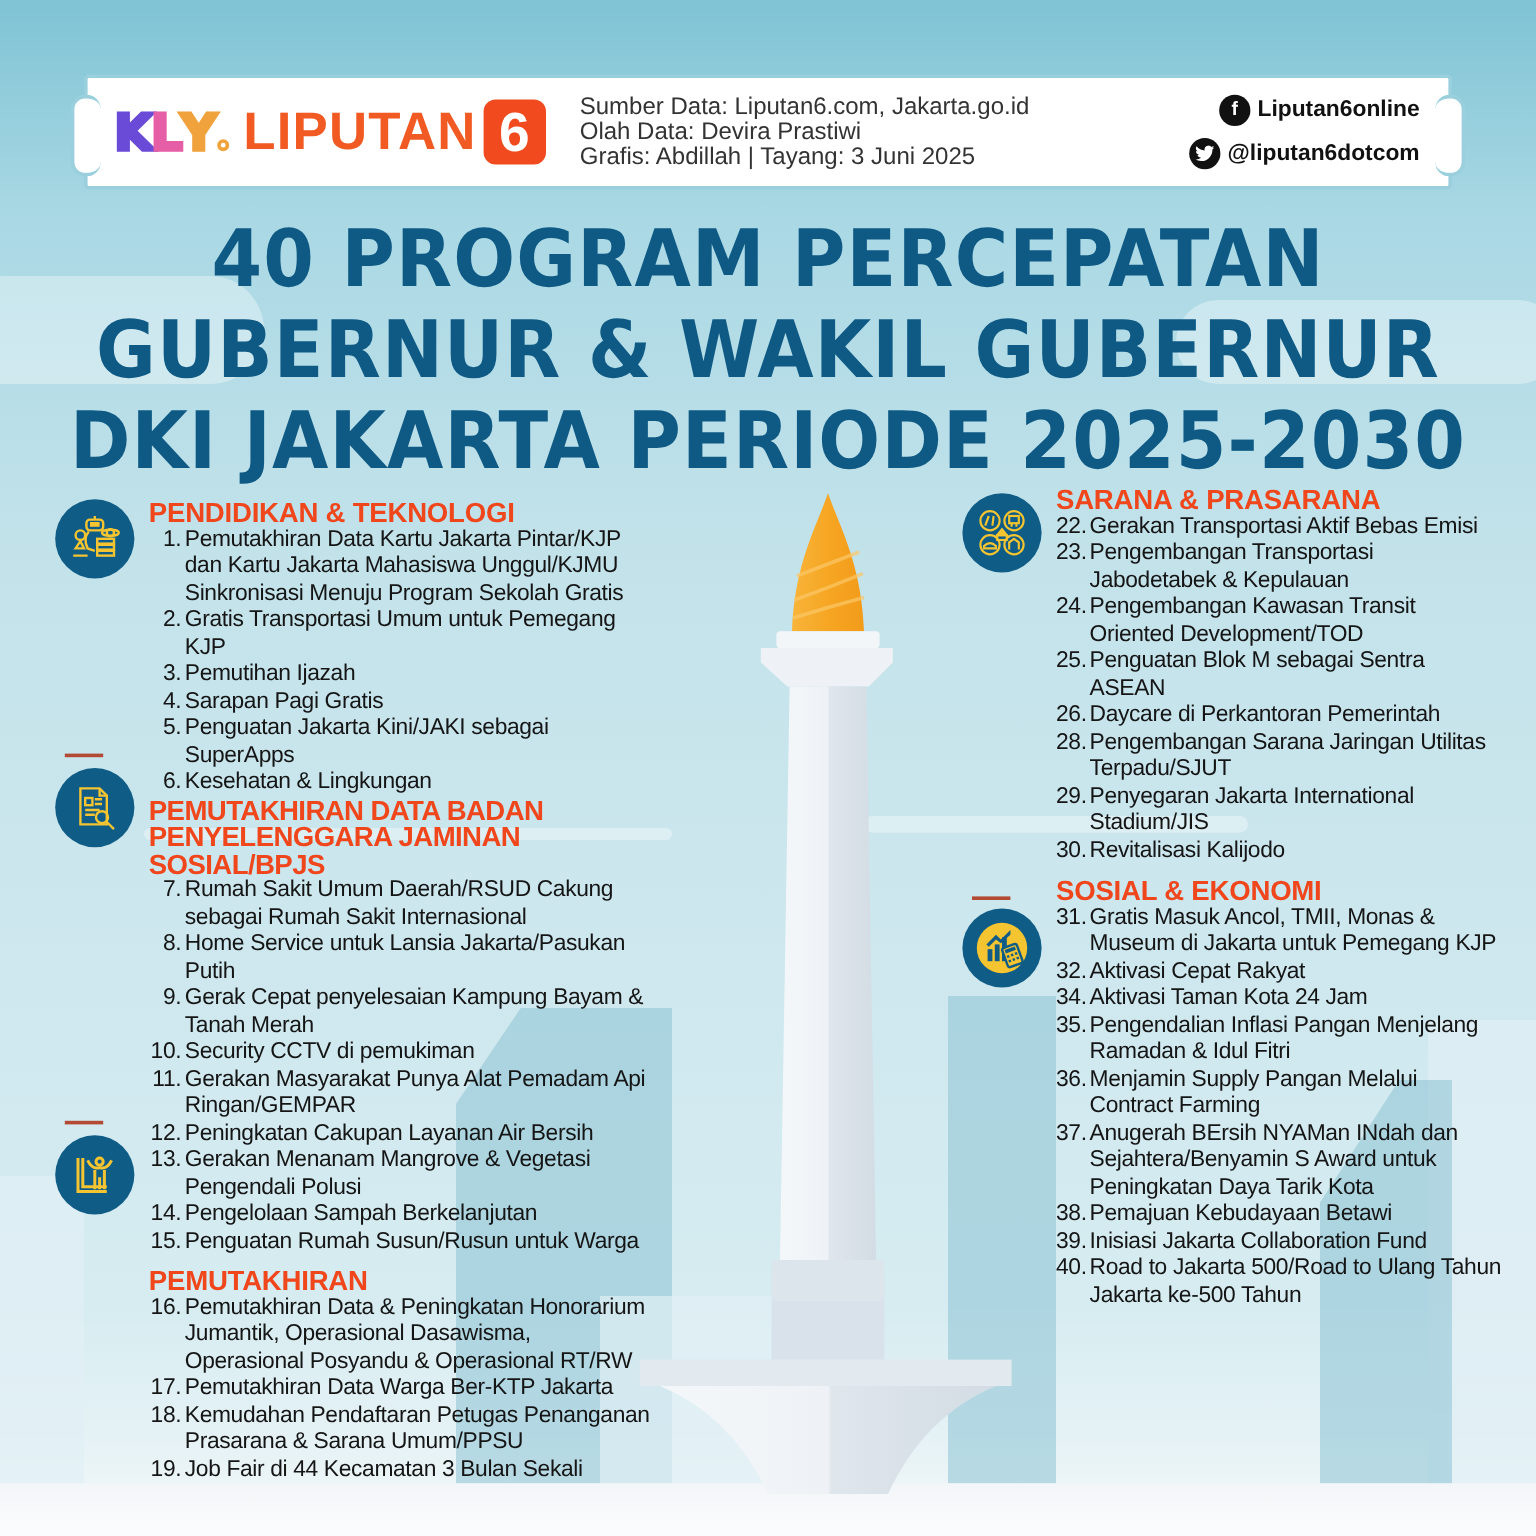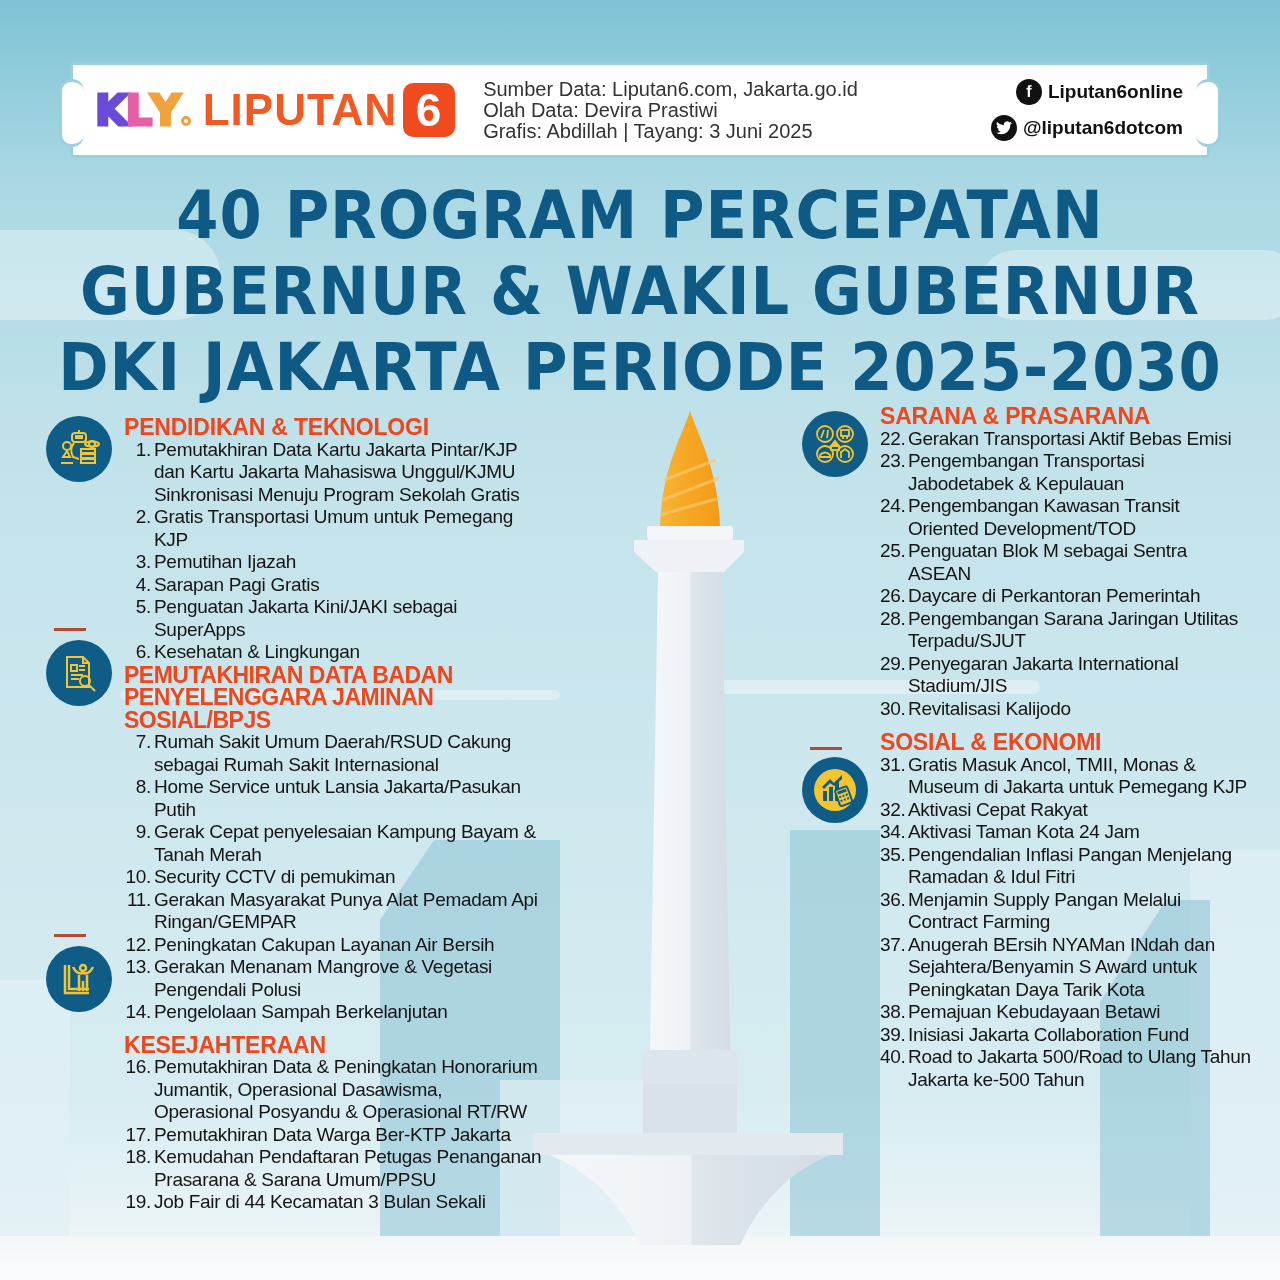--- a/index.html
+++ b/index.html
@@ -275,35 +275,39 @@
           <span class="txt">Peningkatan Cakupan Layanan Air Bersih</span>
         </li>
       <li class="item">
           <span class="num">13.</span>
           <span class="txt">Gerakan Menanam Mangrove &amp; Vegetasi Pengendali Polusi</span>
         </li>
       <li class="item">
           <span class="num">14.</span>
           <span class="txt">Pengelolaan Sampah Berkelanjutan</span>
         </li>
+      <li class="item">
+          <span class="num">15.</span>
+          <span class="txt">Penguatan Rumah Susun/Rusun untuk Warga</span>
+        </li>
     </ul>
     <div class="sec-dash" style="top:270px;"></div>
     <div class="sec-icon" style="top:282px;">
       <svg width="40" height="40" viewBox="0 0 40 40" fill="none" stroke="#f4c431" stroke-width="2.5">
         <path d="M6 6 V 34 H 30"></path>
           <path d="M10 6 V 30 H 30"></path>
         <circle cx="24" cy="9" r="3"></circle>
           <path d="M14 8 Q 18 16 24 14 Q 30 16 34 8"></path>
         <path d="M20 16 V 32 M 28 16 V 32 M 24 22 V 32"></path>
       </svg>
     </div>
   </div>
 
   <div class="section">
-    <div class="sec-title" style="margin-top:10px;">KESEJAHTERAAN</div>
+    <div class="sec-title" style="margin-top:10px;">PEMUTAKHIRAN</div>
     <ul class="items">
       <li class="item">
           <span class="num">16.</span>
           <span class="txt">Pemutakhiran Data &amp; Peningkatan Honorarium Jumantik, Operasional Dasawisma, Operasional Posyandu &amp; Operasional RT/RW</span>
         </li>
       <li class="item">
           <span class="num">17.</span>
           <span class="txt">Pemutakhiran Data Warga Ber-KTP Jakarta</span>
         </li>
       <li class="item">

